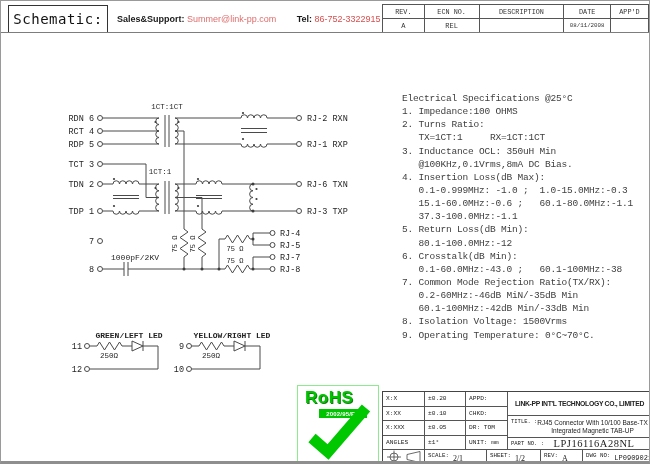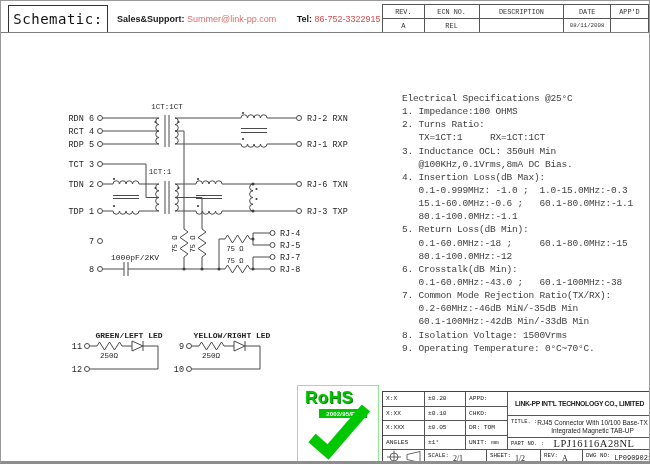--- a/index.html
+++ b/index.html
@@ -240,23 +240,22 @@
   <div class="specs">
     <div class="spec-line">Electrical Specifications @25°C</div>
     <div class="spec-line">1. Impedance:100 OHMS</div>
     <div class="spec-line">2. Turns Ratio:</div>
     <div class="spec-line">   TX=1CT:1     RX=1CT:1CT</div>
     <div class="spec-line">3. Inductance OCL: 350uH Min</div>
     <div class="spec-line">   @100KHz,0.1Vrms,8mA DC Bias.</div>
     <div class="spec-line">4. Insertion Loss(dB Max):</div>
     <div class="spec-line">   0.1-0.999MHz: -1.0 ;  1.0-15.0MHz:-0.3</div>
     <div class="spec-line">   15.1-60.0MHz:-0.6 ;   60.1-80.0MHz:-1.1</div>
-    <div class="spec-line">   80.1-100.0MHz:-1.1</div>
+    <div class="spec-line">   37.3-100.0MHz:-1.1</div>
     <div class="spec-line">5. Return Loss(dB Min):</div>
-    <div class="spec-line">   0.1-60.0MHz:-18 ;     60.1-80.0MHz:-15</div>
     <div class="spec-line">   80.1-100.0MHz:-12</div>
     <div class="spec-line">6. Crosstalk(dB Min):</div>
     <div class="spec-line">   0.1-60.0MHz:-43.0 ;   60.1-100MHz:-38</div>
     <div class="spec-line">7. Common Mode Rejection Ratio(TX/RX):</div>
     <div class="spec-line">   0.2-60MHz:-46dB MiN/-35dB Min</div>
     <div class="spec-line">   60.1-100MHz:-42dB Min/-33dB Min</div>
     <div class="spec-line">8. Isolation Voltage: 1500Vrms</div>
     <div class="spec-line">9. Operating Temperature: 0°C~70°C.</div>
   </div>
 

